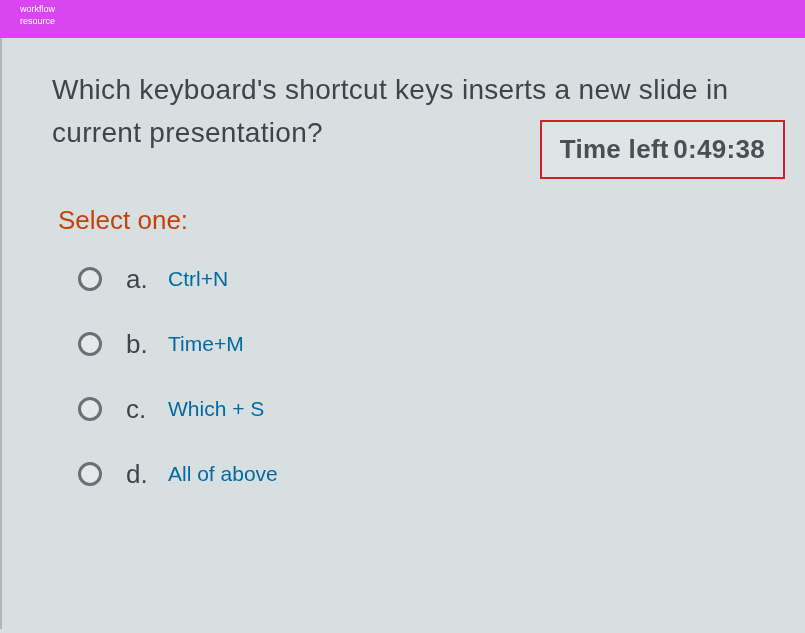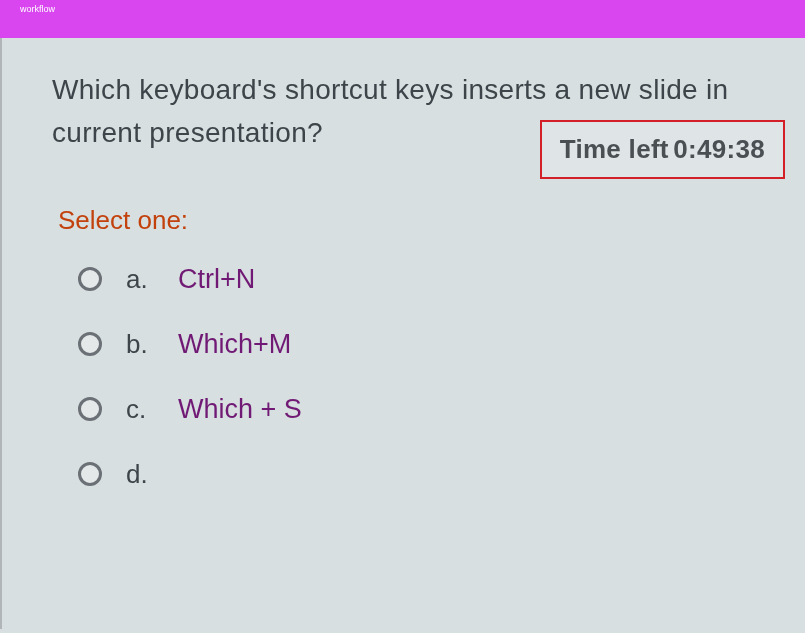--- a/index.html
+++ b/index.html
@@ -76,30 +76,30 @@
       flex-shrink: 0;
       margin-right: 24px;
       background: rgba(255,255,255,0.3);
     }
     .option-letter {
       font-size: 26px;
       color: #3e454a;
       width: 42px;
     }
     .option-text {
-      font-size: 27px;
-      color: #701a75;
-      margin-left: 10px;
+      font-size: 21px;
+      color: #0369a1;
     }
   </style>
 </head>
 <body>
 
 <div class="header-bar">
   <div class="header-text">workflow</div>
+  <div class="header-text">resource</div>
 </div>
 
 <div class="content">
 
   <div class="question-text">Which keyboard's shortcut keys  inserts a new slide in current presentation?</div>
 
   <div class="time-box">
     <span class="time-text">Time left</span>
     <span class="time-text"> </span>
     <span class="time-text">0:49:38</span>
@@ -111,29 +111,30 @@
 
     <label class="option-row">
       <span class="radio"></span>
       <span class="option-letter">a.</span>
       <span class="option-text">Ctrl+N</span>
     </label>
 
     <label class="option-row">
       <span class="radio"></span>
       <span class="option-letter">b.</span>
-      <span class="option-text">Which+M</span>
+      <span class="option-text">Time+M</span>
     </label>
 
     <label class="option-row">
       <span class="radio"></span>
       <span class="option-letter">c.</span>
       <span class="option-text">Which + S</span>
     </label>
 
     <label class="option-row">
       <span class="radio"></span>
       <span class="option-letter">d.</span>
+      <span class="option-text">All of above</span>
     </label>
 
   </div>
 
 </div>
 
 </body></html>

